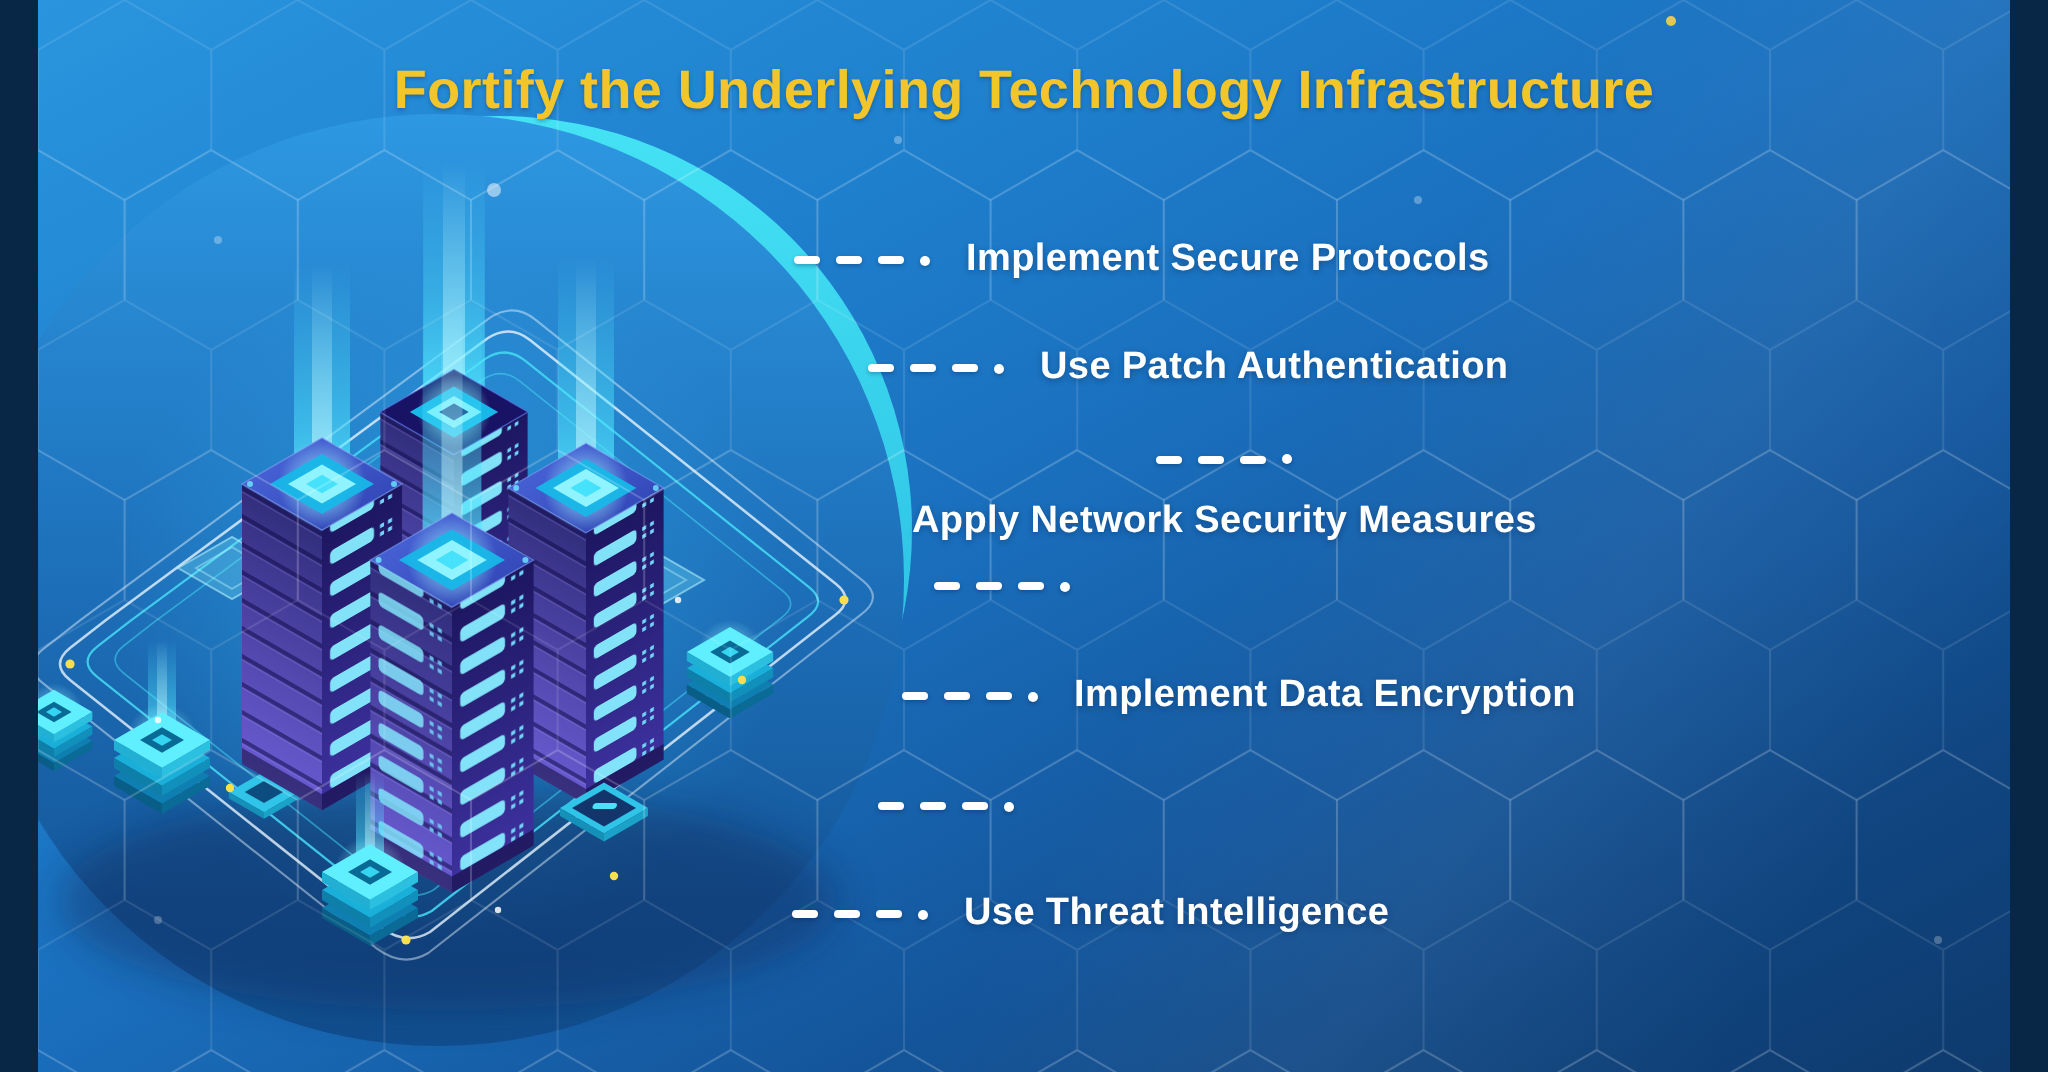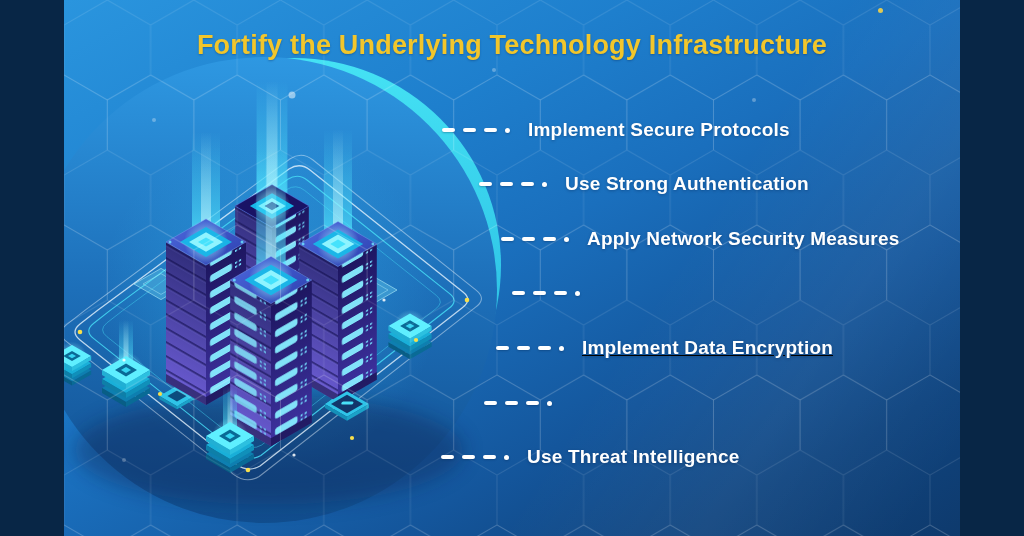--- a/index.html
+++ b/index.html
@@ -1,17 +1,17 @@
 <!DOCTYPE html>
 <html><head>
 <meta charset="utf-8">
 <style>
   html,body{margin:0;padding:0;background:#082646;}
   .stage{
-    position:relative;width:896px;height:536px;margin:0 auto;overflow:hidden;
+    position:relative;width:986px;height:536px;margin:0 auto;overflow:hidden;
     font-family:"Liberation Sans","DejaVu Sans",sans-serif;
     background:linear-gradient(152deg,#2a95de 0%,#1e7fcd 30%,#1a6fbd 48%,#14569c 70%,#104580 85%,#0e3a6d 100%);
   }
   .streak{
     position:absolute;left:620px;top:-150px;width:340px;height:900px;
     transform:rotate(33deg);
     background:linear-gradient(90deg,rgba(255,255,255,0) 0%,rgba(255,255,255,0.05) 50%,rgba(255,255,255,0) 100%);
     pointer-events:none;
   }
   svg{position:absolute;left:0;top:0;}
@@ -241,40 +241,40 @@
       </span>
     <span class="label">Implement Secure Protocols</span>
   </div>
   <div class="item" style="left:415px;top:172px;">
     <span class="dashes">
         <span class="dash"></span>
         <span class="dash"></span>
         <span class="dash"></span>
         <span class="dot"></span>
       </span>
-    <span class="label">Use Strong Authentication</span>
-  </div>
-  <div class="item" style="left:437px;top:227px;">
+    <span class="label">Use Patch Authentication</span>
+  </div>
+  <div class="item" style="left:437px;top:227px;flex-direction:column;">
     <span class="dashes">
         <span class="dash"></span>
         <span class="dash"></span>
         <span class="dash"></span>
         <span class="dot"></span>
       </span>
     <span class="label">Apply Network Security Measures</span>
   </div>
   <div class="item" style="left:448px;top:281px;">
     <span class="dashes">
         <span class="dash"></span>
         <span class="dash"></span>
         <span class="dash"></span>
         <span class="dot"></span>
       </span>
   </div>
-  <div class="item" style="left:432px;top:336px;text-decoration:underline;">
+  <div class="item" style="left:432px;top:336px;">
     <span class="dashes">
         <span class="dash"></span>
         <span class="dash"></span>
         <span class="dash"></span>
         <span class="dot"></span>
       </span>
     <span class="label">Implement Data Encryption</span>
   </div>
   <div class="item" style="left:420px;top:391px;">
     <span class="dashes">

